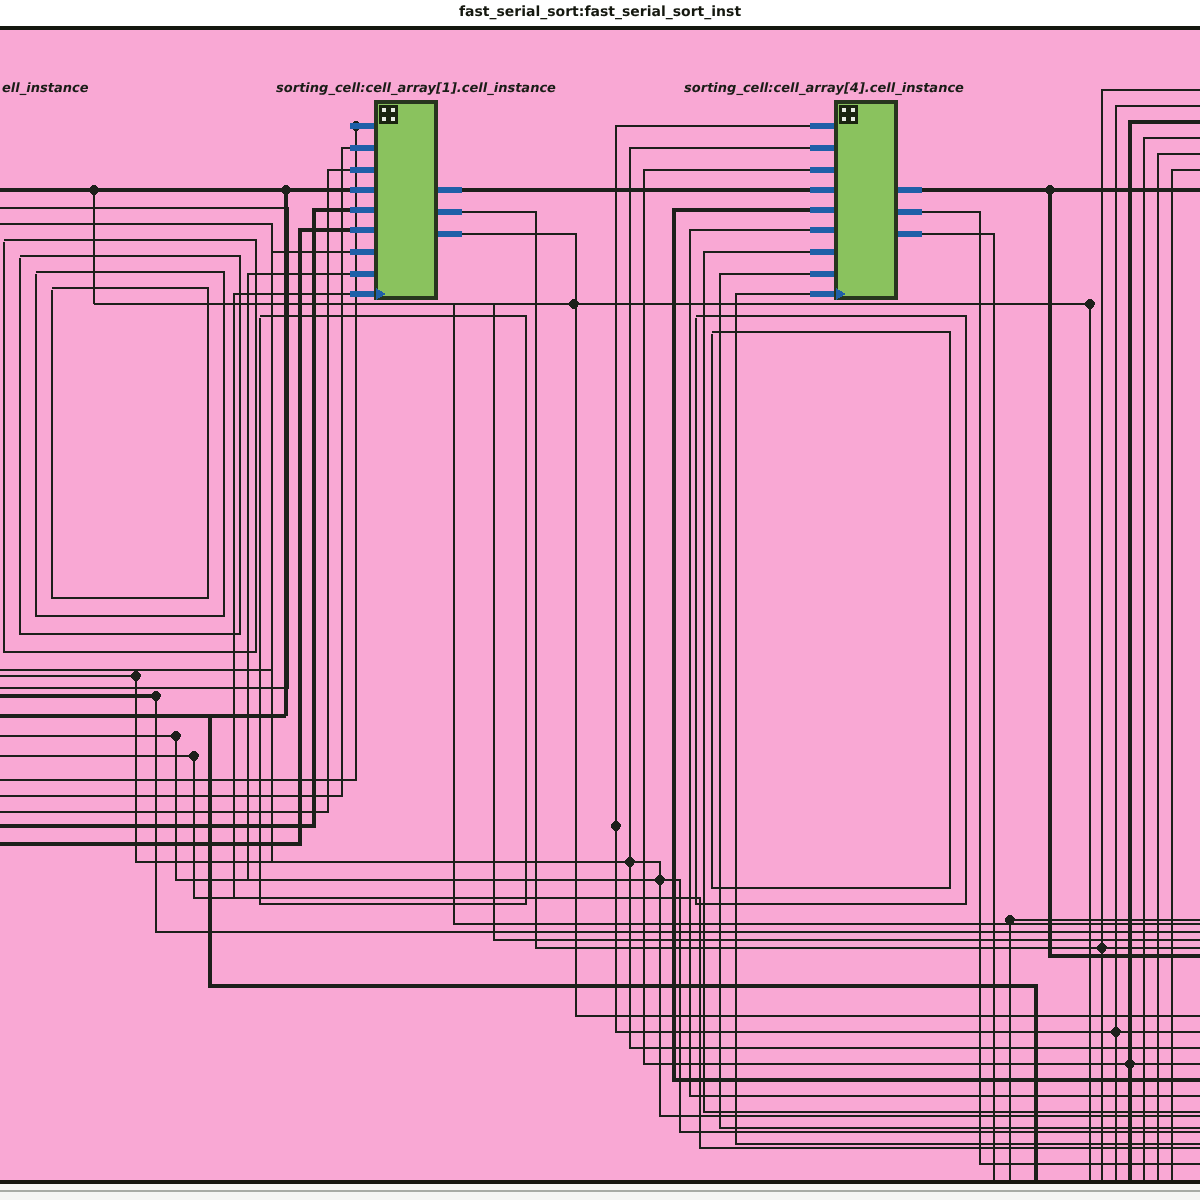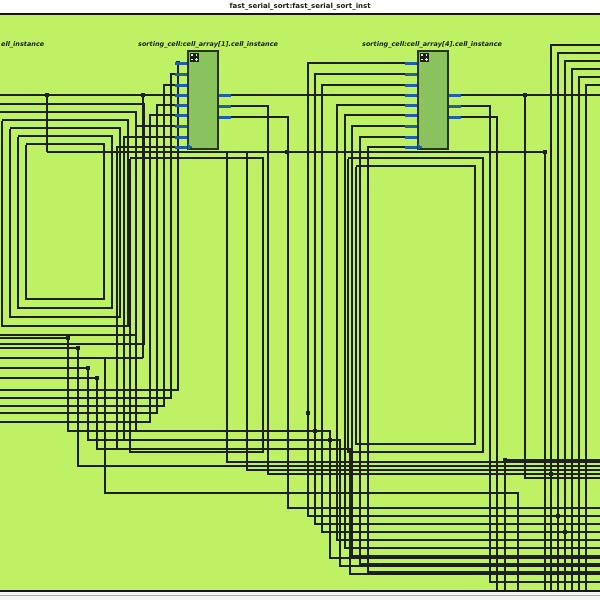--- a/index.html
+++ b/index.html
@@ -1,32 +1,32 @@
 <!DOCTYPE html>
 <html><head>
 <meta charset="utf-8">
 <style>
   html,body{margin:0;padding:0;background:#ffffff;}
-  .stage{position:relative;width:600px;height:600px;background:#bef264;overflow:hidden;
+  .stage{position:relative;width:600px;height:600px;background:#f9a8d4;overflow:hidden;
          font-family:"DejaVu Sans", sans-serif;}
   .stage svg{position:absolute;left:0;top:0;}
   .band-top{position:absolute;left:0;top:0;width:600px;height:13px;background:#ffffff;z-index:3;}
   .border-top{position:absolute;left:0;top:13px;width:600px;height:2px;background:#15180f;z-index:3;}
   .border-bottom{position:absolute;left:0;top:590px;width:600px;height:2px;background:#15180f;z-index:3;}
   .band-bottom{position:absolute;left:0;top:592px;width:600px;height:8px;background:#f4f6f3;z-index:3;}
   .band-bottom .inner-line{position:absolute;left:0;top:3px;width:600px;height:1px;background:#a7aca5;}
   .hier-title{position:absolute;left:0;top:2px;width:600px;text-align:center;
               font-size:7px;line-height:9px;color:#15180f;font-weight:bold;z-index:4;
               letter-spacing:0;}
   .inst-label{position:absolute;top:40px;font-size:6.5px;line-height:8px;color:#1a1d17;
               font-weight:bold;white-space:nowrap;z-index:4;font-style:italic;}
   .inst-label.centered{transform:translateX(-50%);}
   #lbl-left{left:1px;}
   #lbl-b1{left:208px;}
-  #lbl-b2{left:432px;}
+  #lbl-b2{left:412px;}
 </style>
 </head>
 <body>
 
 <div class="stage">
   <svg id="net-svg" width="600" height="600" viewBox="0 0 600 600" shape-rendering="crispEdges">
       <polyline points="0,95 188,95" fill="none" stroke="#1d201b" stroke-width="2.4"></polyline>
       <polyline points="218,95 418,95" fill="none" stroke="#1d201b" stroke-width="2.4"></polyline>
       <polyline points="447,95 600,95" fill="none" stroke="#1d201b" stroke-width="2.4"></polyline>
       <polyline points="47,95 47,152" fill="none" stroke="#1d201b" stroke-width="1.2"></polyline>

